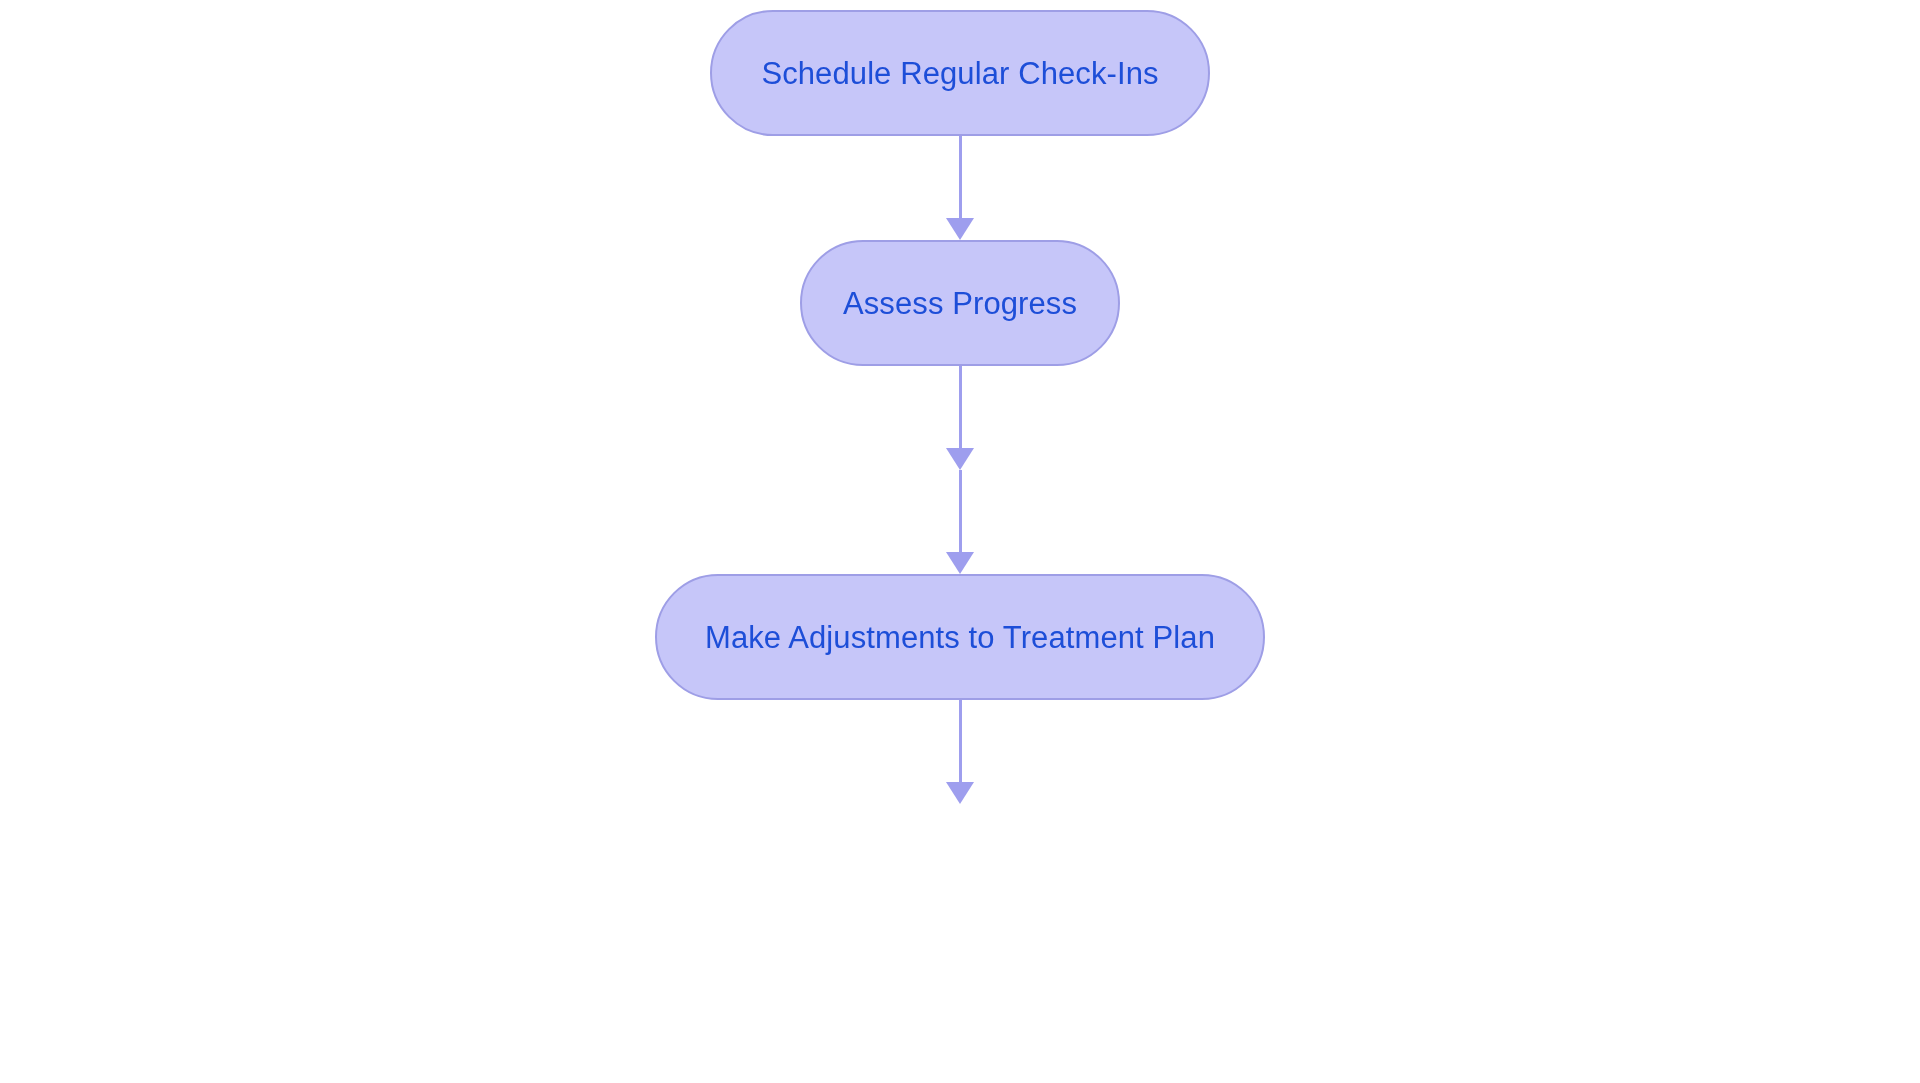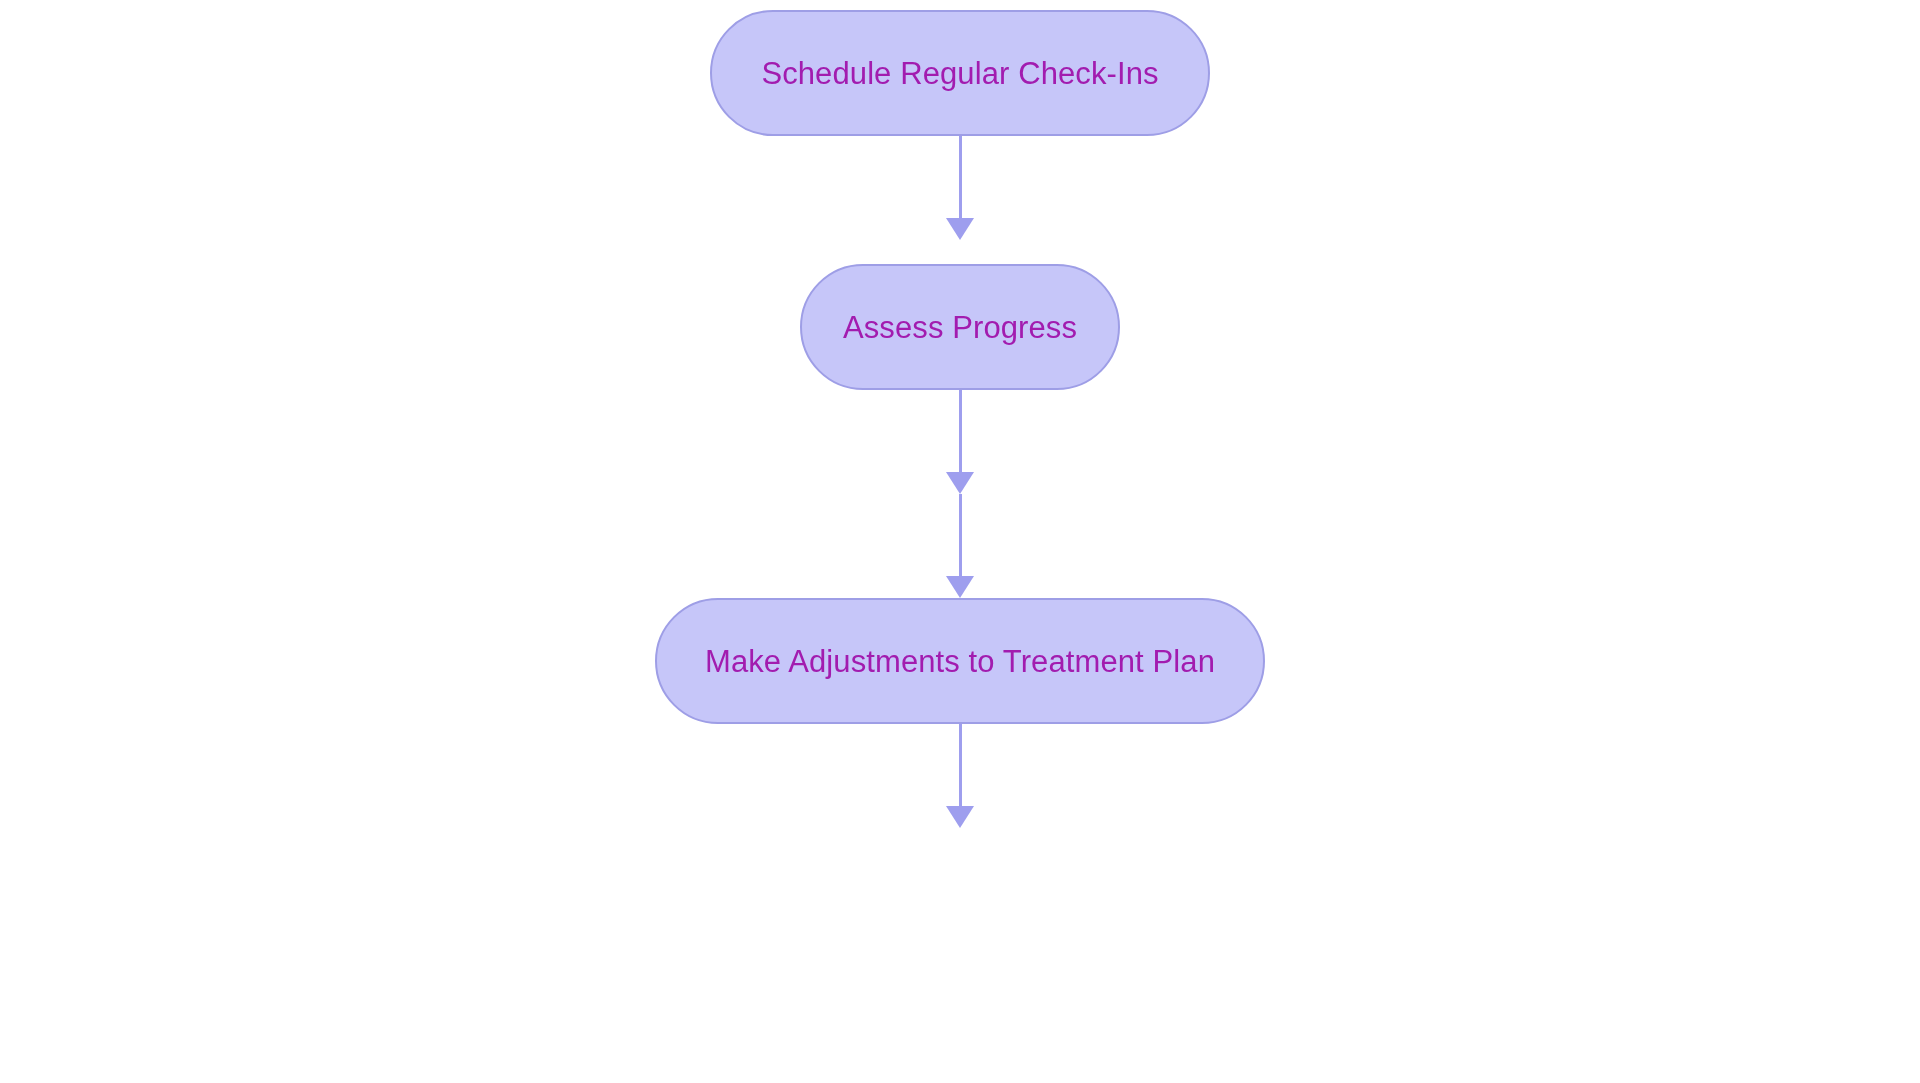--- a/index.html
+++ b/index.html
@@ -38,21 +38,21 @@
     display: flex;
     align-items: center;
     justify-content: center;
     padding: 0 46px;
     white-space: nowrap;
   }
   .node-label {
     font-family: "Liberation Sans", sans-serif;
     font-size: 31px;
     line-height: 1;
-    color: #a21caf;
+    color: #1d4ed8;
     letter-spacing: 0.1px;
     user-select: none;
   }
   .connector {
     position: relative;
     width: 30px;
     height: 104px;
     display: flex;
     flex-direction: column;
     align-items: center;
@@ -66,21 +66,21 @@
   .connector-arrow {
     width: 0;
     height: 0;
     border-left: 14px solid transparent;
     border-right: 14px solid transparent;
     border-top: 22px solid #9e9eee;
     margin-top: -1px;
   }
   
   .n0 { width: 500px; }
-  .n1 { width: 320px; margin-top: 24px; }
+  .n1 { width: 320px; }
   .n2 { width: 372px; }
   .n3 { width: 610px; }
   .n4 { width: 390px; }
   .sp-top { height: 10px; }
 </style>
 </head>
 <body>
 
 <div id="canvas">
   <div id="flow">

